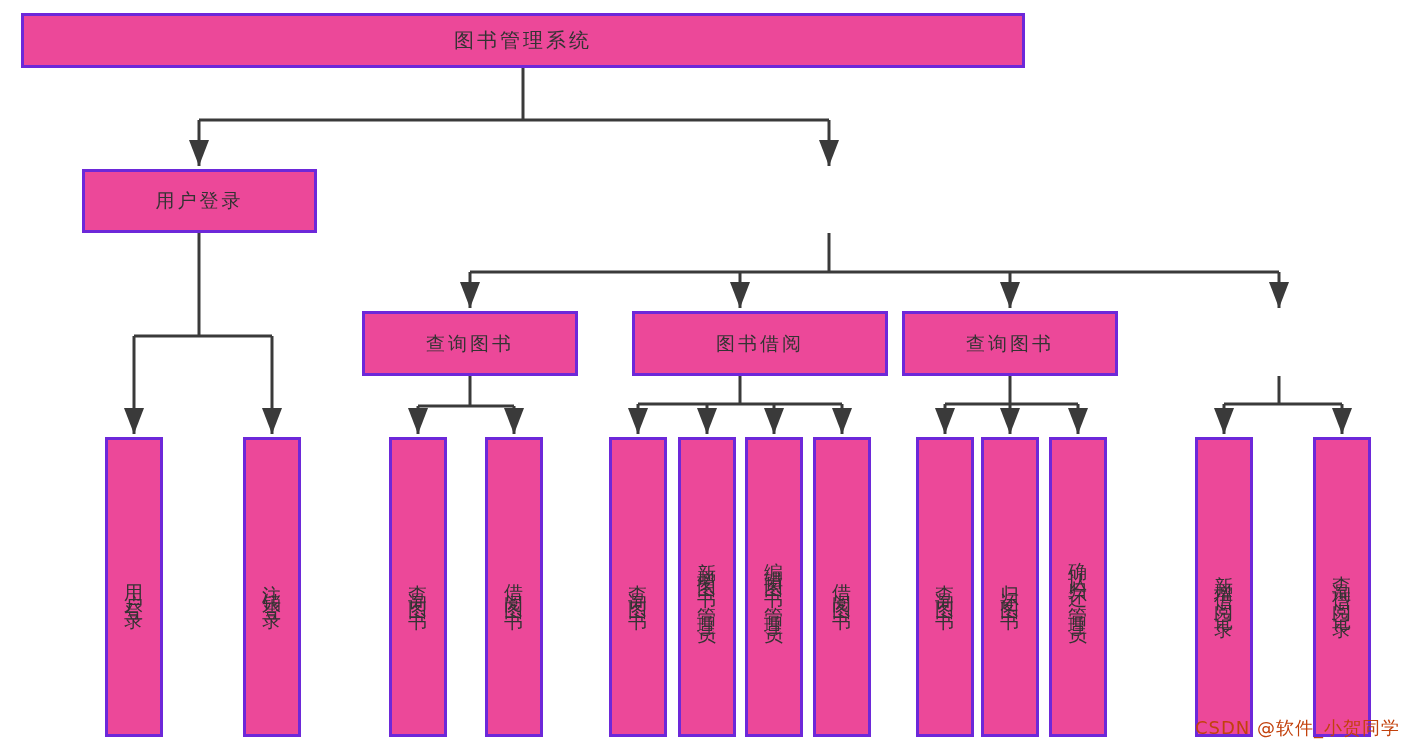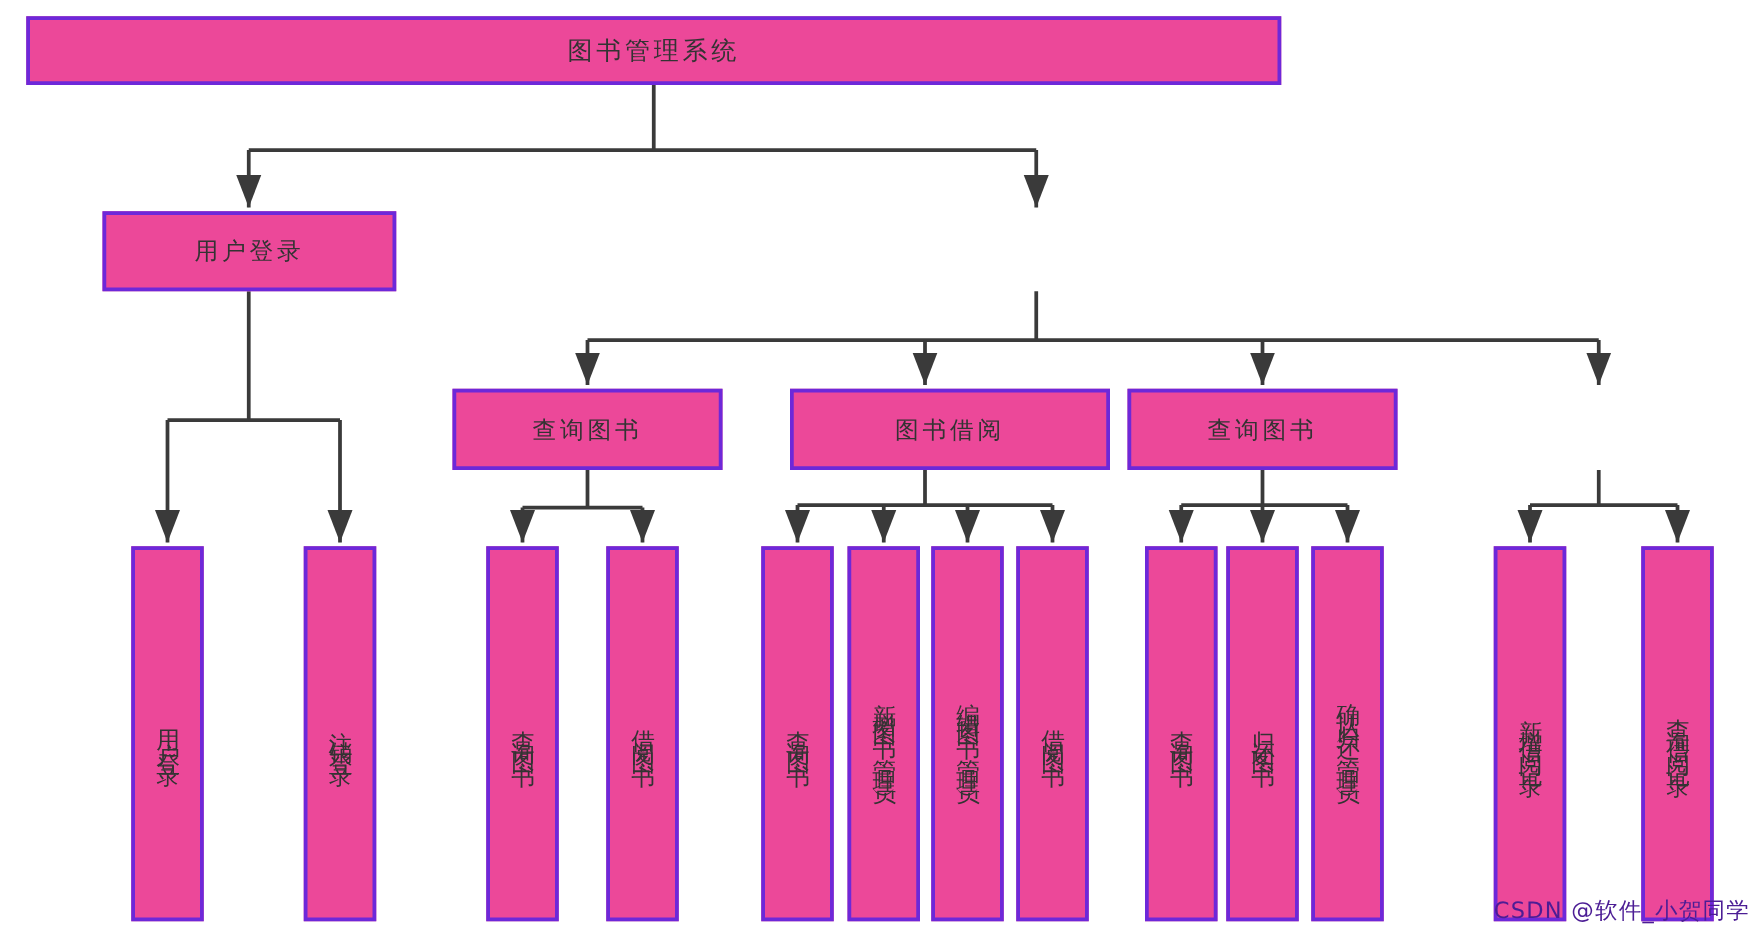--- a/index.html
+++ b/index.html
@@ -38,21 +38,21 @@
     font-size: 19px;
     letter-spacing: 9px;
     line-height: 1;
   }
   #watermark {
     position: absolute;
     top: 716px;
     right: 5px;
     font-size: 18px;
     letter-spacing: 1px;
-    color: #4c1d95;
+    color: #c2410c;
     white-space: nowrap;
   }
 </style>
 </head>
 <body>
 
 <div id="canvas">
 
   <svg id="wires" viewBox="0 0 1405 747" xmlns="http://www.w3.org/2000/svg">
     <defs>

